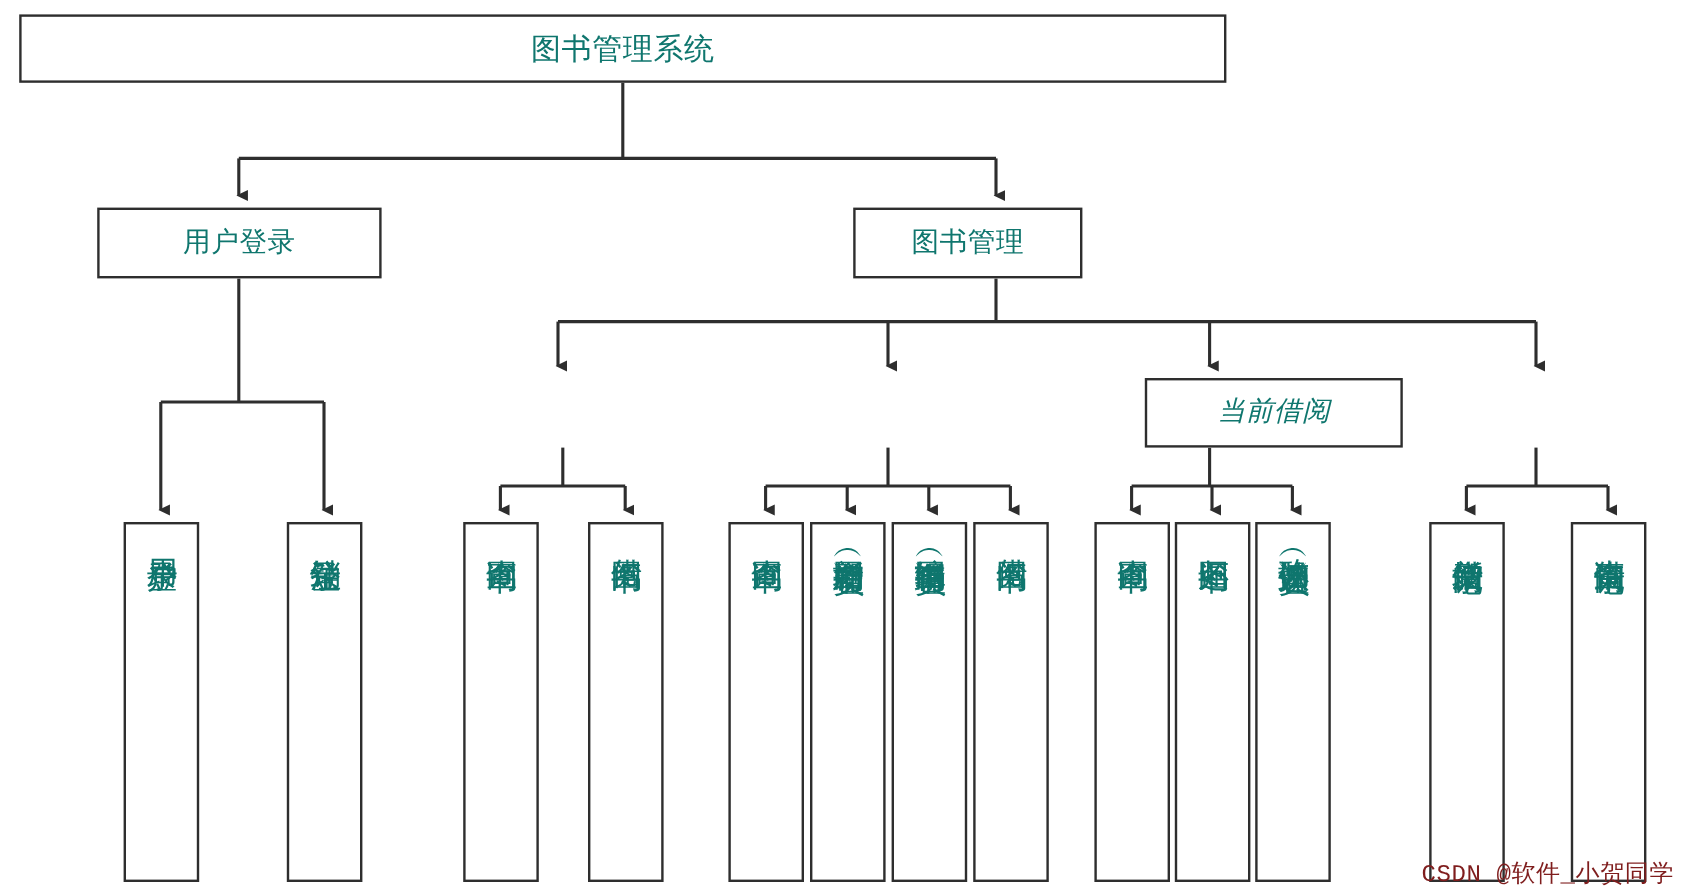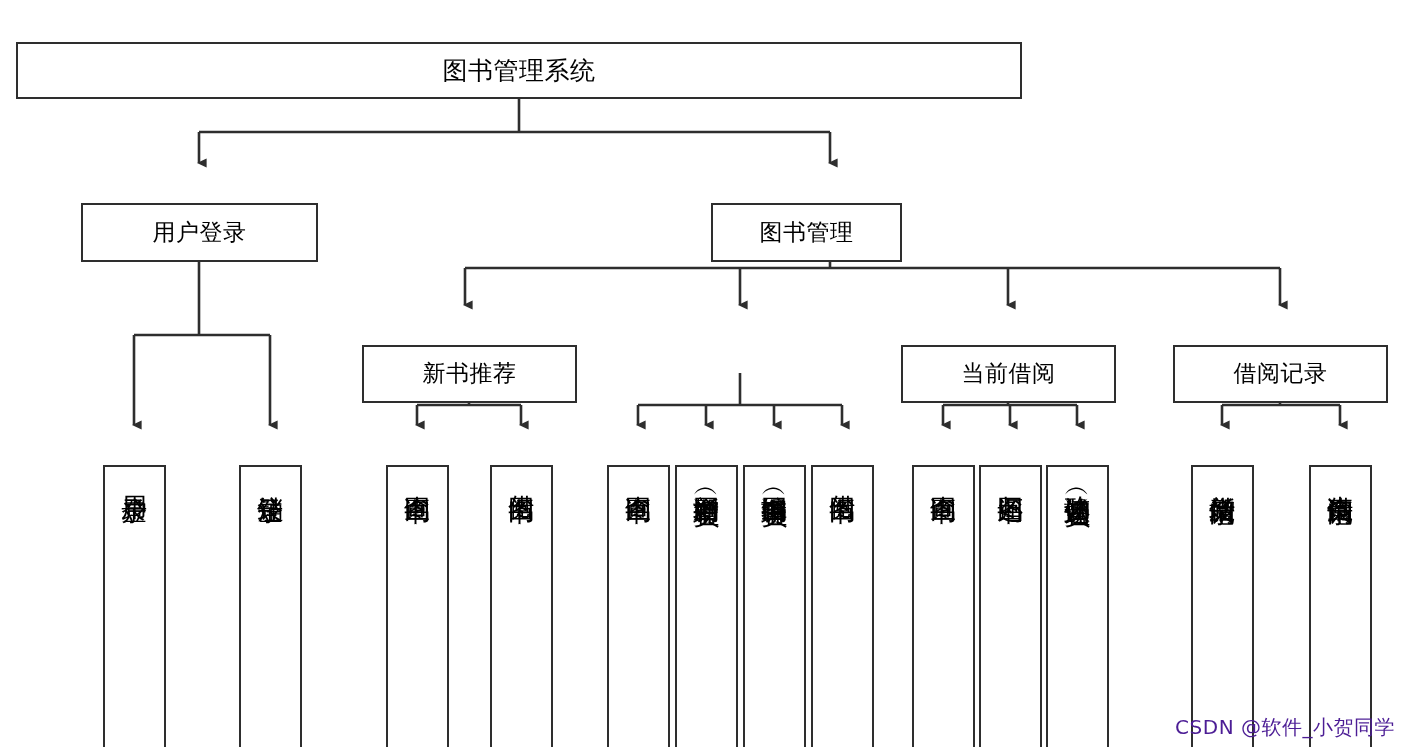--- a/index.html
+++ b/index.html
@@ -27,22 +27,21 @@
   }
   .node {
     position: absolute;
     box-sizing: border-box;
     border: 2.2px solid #2e2e2e;
     background: #ffffff;
     display: flex;
     align-items: center;
     justify-content: center;
     text-align: center;
-    color: #000000;
-    margin-top: 30px;
+    color: #0f766e;
   }
   .node.horiz {
     font-size: 23px;
     letter-spacing: 0.5px;
     line-height: 1.2;
   }
   .node.root {
     font-size: 25px;
   }
   .node.leaf {
@@ -57,23 +56,24 @@
     text-orientation: upright;
     display: block;
     white-space: nowrap;
     letter-spacing: 1px;
   }
   .watermark {
     position: absolute;
     right: 10px;
     bottom: 6px;
     font-size: 20px;
-    color: #4c1d95;
+    color: #7f1d1d;
     letter-spacing: 0.5px;
     white-space: nowrap;
+    font-family: Liberation Mono, monospace;
   }
 </style>
 </head>
 <body>
 
 <div id="canvas">
 
   <svg class="connectors" viewBox="0 0 1405 747">
     <defs>
       <marker id="arrowhead" markerWidth="10" markerHeight="10" refX="4.6" refY="7.6" orient="auto" markerUnits="userSpaceOnUse">
@@ -128,28 +128,22 @@
     <span>图书管理系统</span>
   </div>
 
   <div class="node horiz" style="left:81px; top:173px; width:237px; height:59px;">
     <span>用户登录</span>
   </div>
   <div class="node horiz" style="left:711px; top:173px; width:191px; height:59px;">
     <span>图书管理</span>
   </div>
 
-  <div class="node horiz" style="left:362px; top:315px; width:215px; height:58px;">
-    <span>新书推荐</span>
-  </div>
-  <div class="node horiz" style="left:901px; top:315px; width:215px; height:58px;">
+  <div class="node horiz" style="left:954px; top:315px; width:215px; height:58px;font-style:italic;">
     <span>当前借阅</span>
-  </div>
-  <div class="node horiz" style="left:1173px; top:315px; width:215px; height:58px;">
-    <span>借阅记录</span>
   </div>
 
   <div class="node leaf" style="left:103px; top:435px; width:63px; height:300px;">
     <span class="vtext">用户登录</span>
   </div>
   <div class="node leaf" style="left:239px; top:435px; width:63px; height:300px;">
     <span class="vtext">注销登录</span>
   </div>
 
   <div class="node leaf" style="left:386px; top:435px; width:63px; height:300px;">

